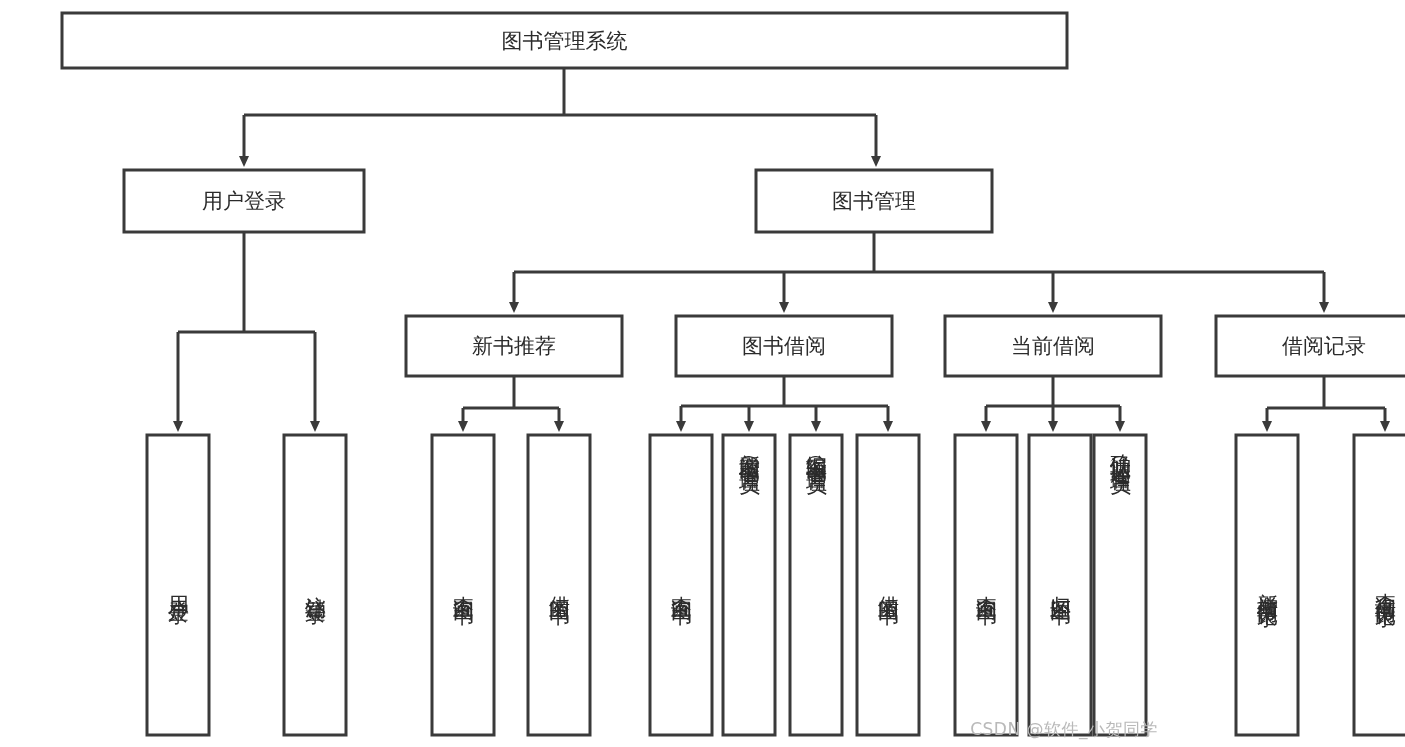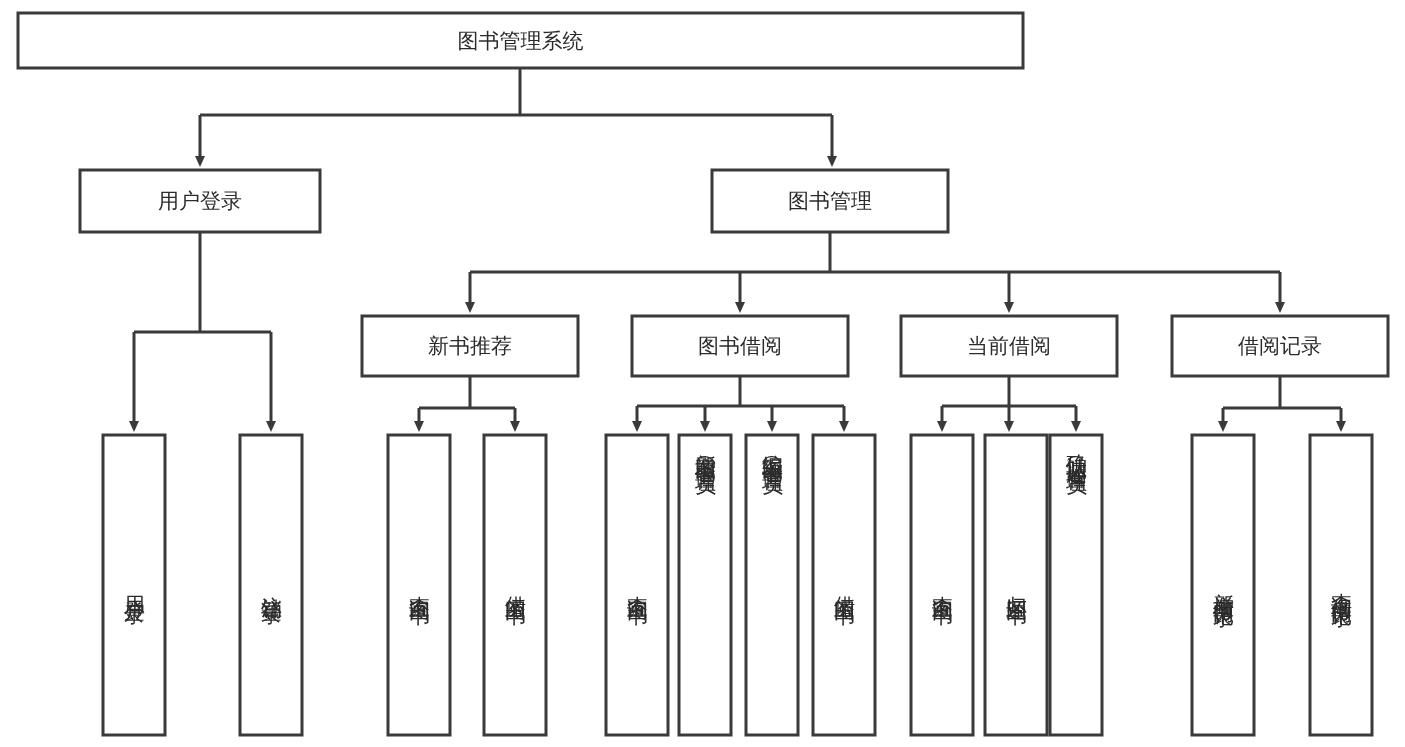--- a/index.html
+++ b/index.html
@@ -11,20 +11,21 @@
     width: 1405px;
     height: 747px;
     font-family: "DejaVu Sans", "Liberation Sans", sans-serif;
     overflow: hidden;
     position: relative;
   }
   #diagram-root {
     position: relative;
     width: 1122px;
     height: 747px;
+    margin-left: 44px;
   }
   svg.flow {
     position: absolute;
     top: 0;
     left: 0;
     width: 1405px;
     height: 747px;
     display: block;
   }
   .node-rect {
@@ -240,14 +241,15 @@
   </div>
 
   <div class="vlabel-wrap" style="left:1192px; top:435px; width:62px; height:300px;">
     <span class="vtext">新增借阅记录</span>
   </div>
 
   <div class="vlabel-wrap" style="left:1310px; top:435px; width:62px; height:300px;">
     <span class="vtext">查询借阅记录</span>
   </div>
 
+  <div class="watermark">CSDN @软件_小贺同学</div>
 
 </div>
 
 </body></html>

